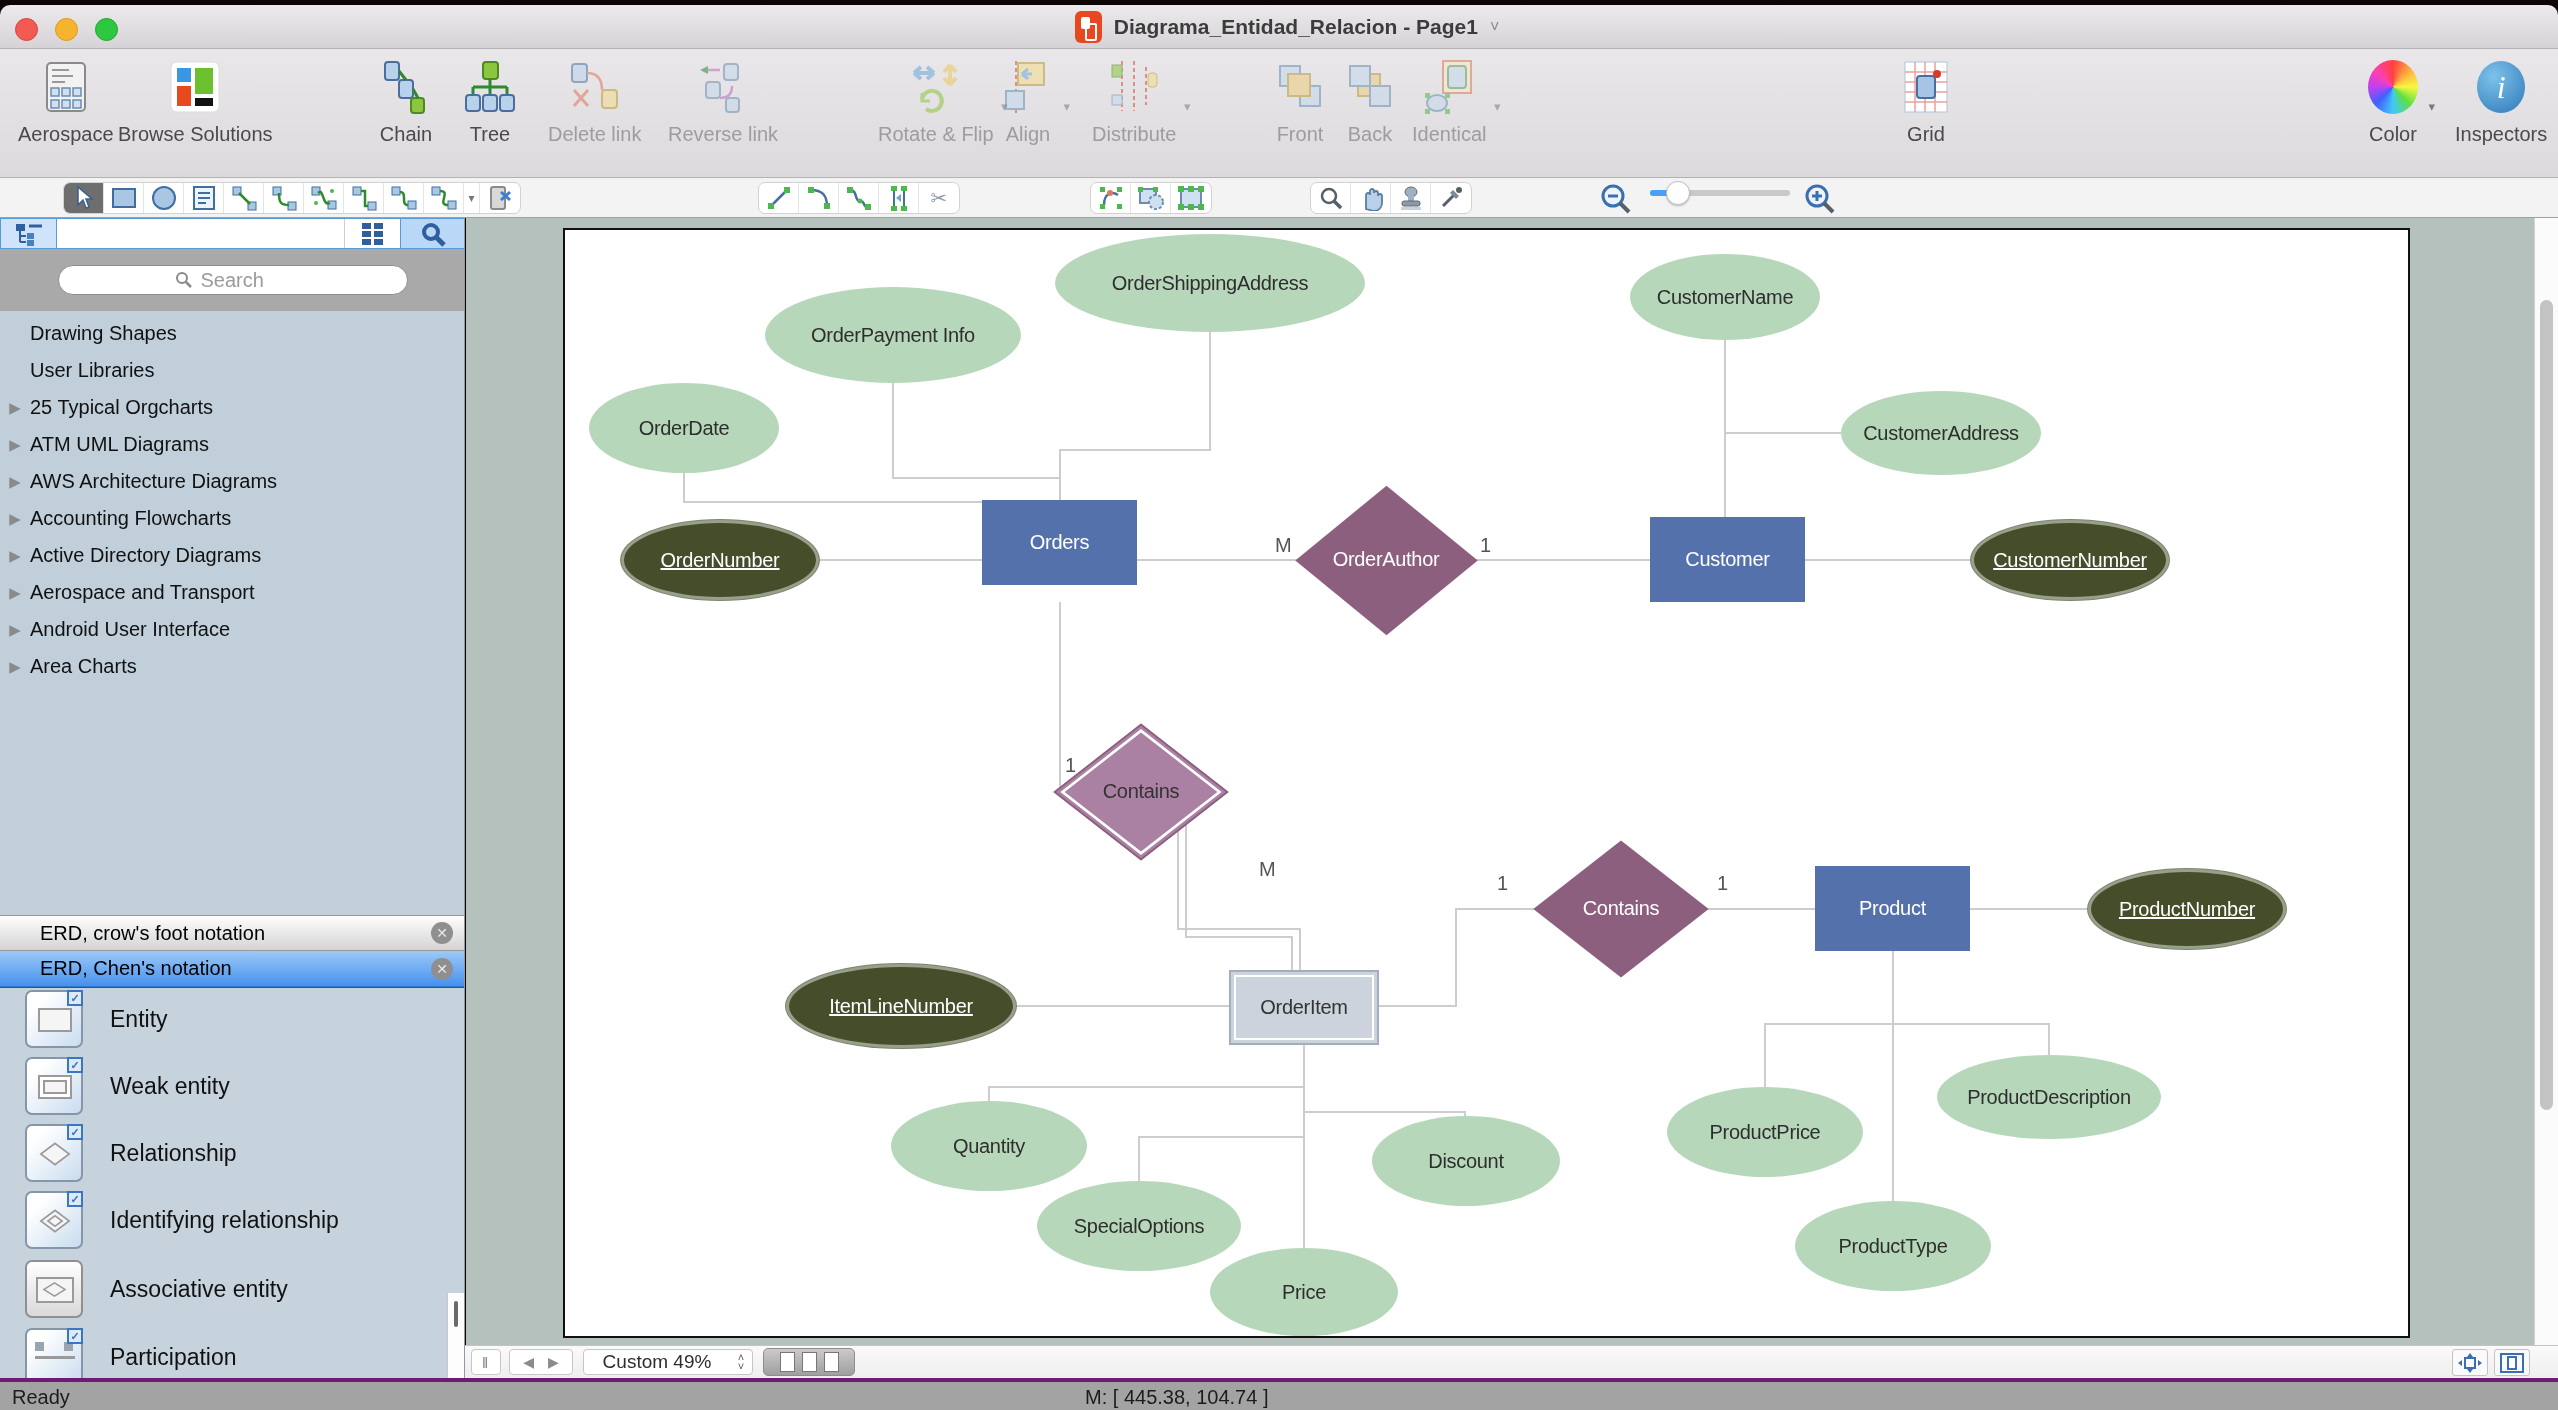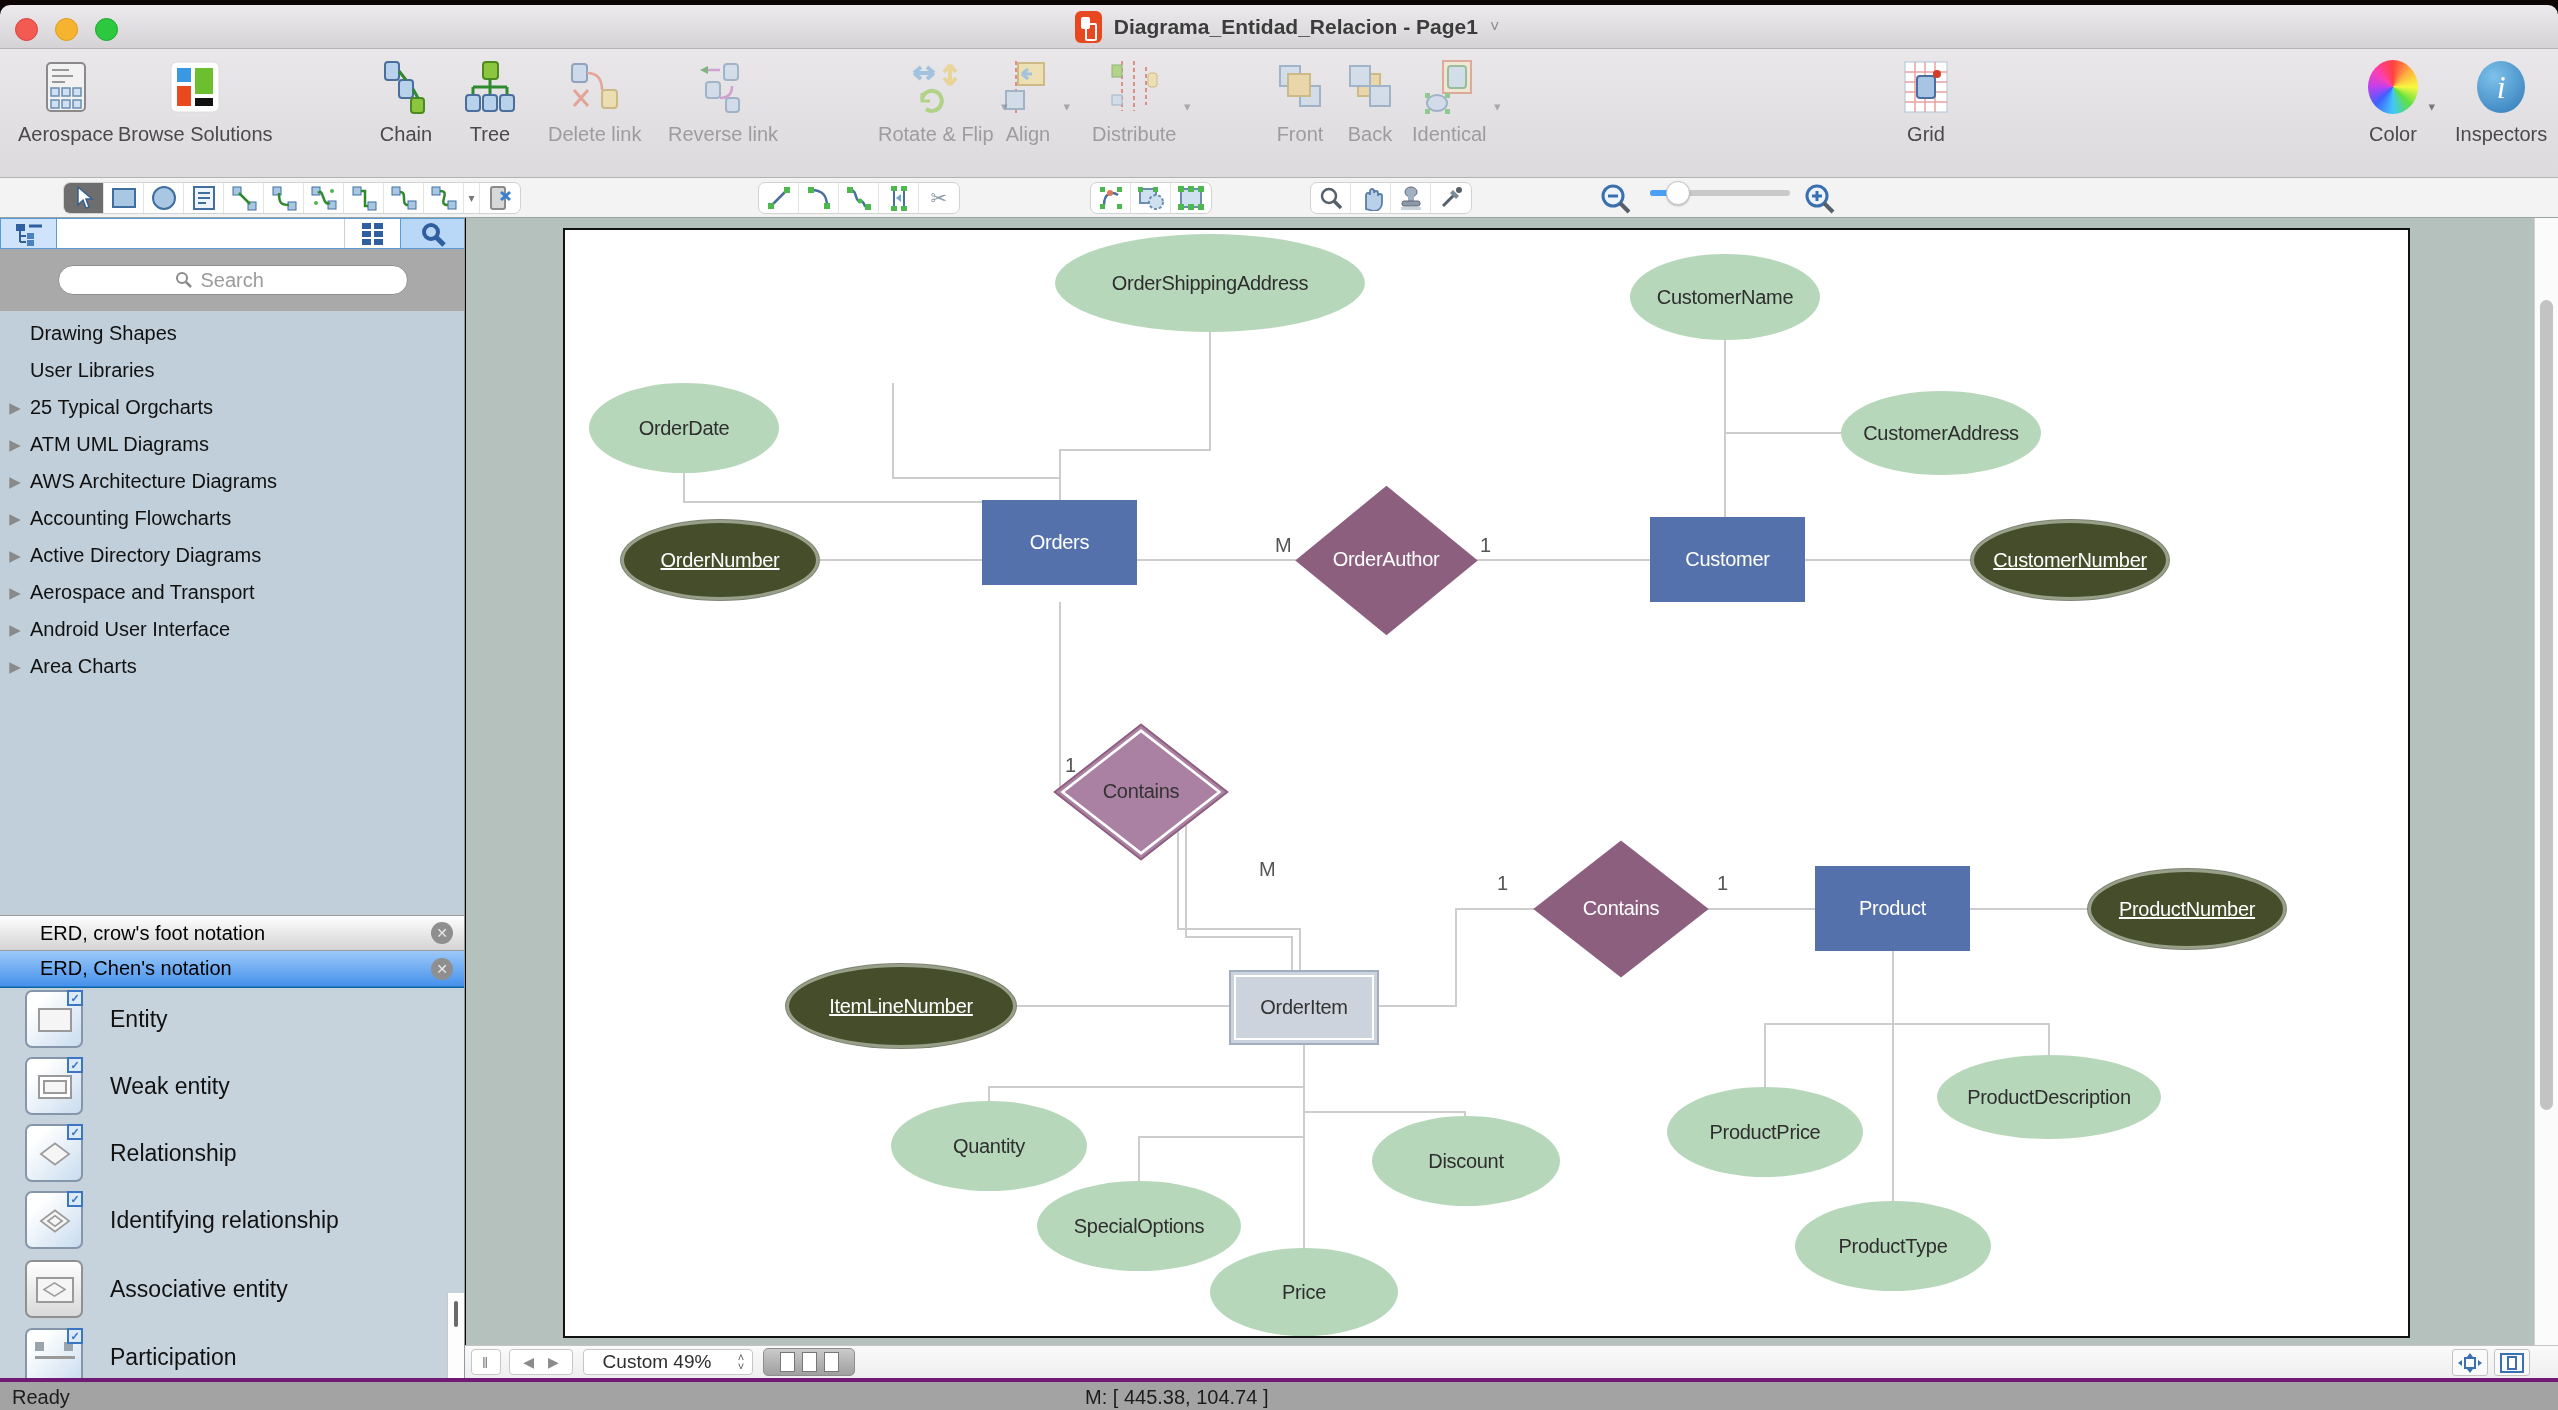--- a/index.html
+++ b/index.html
@@ -40,21 +40,21 @@
   .tbtn:last-child { border-right:none; }
   .tbtn.active { background:#6e6e6e; }
   .tbtn svg { display:block; }
   .tb-dd { width:16px; height:32px; display:flex; align-items:center; justify-content:center; color:#777; font-size:12px; border-right:1px solid #e4e4e4; }
   .zoomslider { position:absolute; top:12px; left:1650px; width:140px; height:6px; background:#c9c9c9; border-radius:3px; }
   .zoomslider .fill { position:absolute; left:0; top:0; width:26px; height:6px; background:#4aa0f2; border-radius:3px; }
   .zoomslider .knob { position:absolute; left:16px; top:-9px; width:24px; height:24px; background:#fff; border:1px solid #c2c2c2; border-radius:50%; box-shadow:0 1px 2px rgba(0,0,0,.25); }
   .zicon { position:absolute; top:3px; }
 
   
-  .sidebar { position:absolute; left:0; top:218px; width:465px; height:1160px; background:#0369a1; border-right:1px solid #8f9aa2; overflow:hidden;text-decoration:underline; }
+  .sidebar { position:absolute; left:0; top:218px; width:465px; height:1160px; background:#1d4ed8; border-right:1px solid #8f9aa2; overflow:hidden;text-decoration:underline; }
   .sb-header { position:absolute; left:0; top:0; width:465px; height:31px; background:#fff; border:1px solid #5b9bd5; display:flex; }
   .sb-hbtn { height:29px; display:flex; align-items:center; justify-content:center; }
   .sb-hbtn.tree { width:56px; background:#cfe3fa; border-right:1px solid #5b9bd5; }
   .sb-hbtn.mid { flex:1; }
   .sb-hbtn.grid { width:56px; border-left:1px solid #cfcfcf; }
   .sb-hbtn.search { width:64px; background:#b9d7f7; border-left:1px solid #5b9bd5; }
   .sb-searchbar { position:absolute; left:0; top:31px; width:465px; height:62px; background:#a9a9a9; display:flex; align-items:center; justify-content:center; }
   .searchfield { width:350px; height:30px; background:#fff; border:1px solid #8f8f8f; border-radius:15px; display:flex; align-items:center; justify-content:center; gap:8px; color:#9b9b9b; font-size:20px; }
   .searchfield input { border:none; outline:none; width:90px; font-size:20px; color:#444; font-family:"Liberation Sans",sans-serif; }
   .searchfield input::placeholder { color:#9b9b9b; }
@@ -713,20 +713,21 @@
       <div class="cline" style="left:899px;top:881px;width:2px;height:8px"></div>
       <div class="cline" style="left:573px;top:906px;width:166px;height:2px"></div>
       <div class="cline" style="left:573px;top:906px;width:2px;height:46px"></div>
       <div class="cline" style="left:1327px;top:721px;width:2px;height:73px"></div>
       <div class="cline" style="left:1199px;top:793px;width:286px;height:2px"></div>
       <div class="cline" style="left:1199px;top:793px;width:2px;height:66px"></div>
       <div class="cline" style="left:1483px;top:793px;width:2px;height:34px"></div>
       <div class="cline" style="left:1327px;top:793px;width:2px;height:180px"></div>
 
       <div class="node attr" style="left:490px;top:4px;width:310px;height:98px">OrderShippingAddress</div>
+      <div class="node attr" style="left:200px;top:57px;width:256px;height:96px">OrderPayment Info</div>
       <div class="node attr" style="left:24px;top:153px;width:190px;height:90px">OrderDate</div>
       <div class="node attr" style="left:1065px;top:24px;width:190px;height:86px">CustomerName</div>
       <div class="node attr" style="left:1276px;top:161px;width:200px;height:84px">CustomerAddress</div>
       <div class="node attr" style="left:326px;top:871px;width:196px;height:90px">Quantity</div>
       <div class="node attr" style="left:472px;top:951px;width:204px;height:90px">SpecialOptions</div>
       <div class="node attr" style="left:645px;top:1018px;width:188px;height:88px">Price</div>
       <div class="node attr" style="left:807px;top:886px;width:188px;height:90px">Discount</div>
       <div class="node attr" style="left:1102px;top:857px;width:196px;height:90px">ProductPrice</div>
       <div class="node attr" style="left:1372px;top:825px;width:224px;height:84px">ProductDescription</div>
       <div class="node attr" style="left:1230px;top:971px;width:196px;height:90px">ProductType</div>

